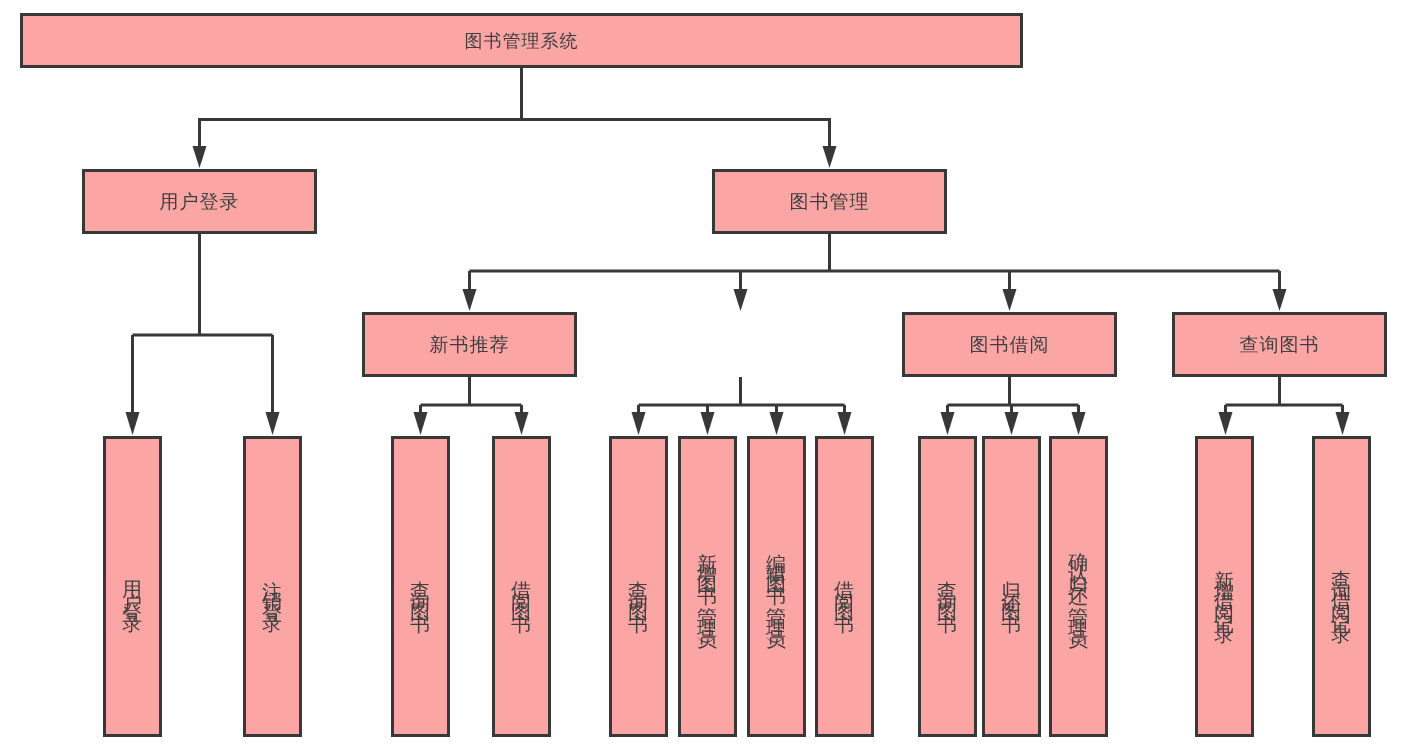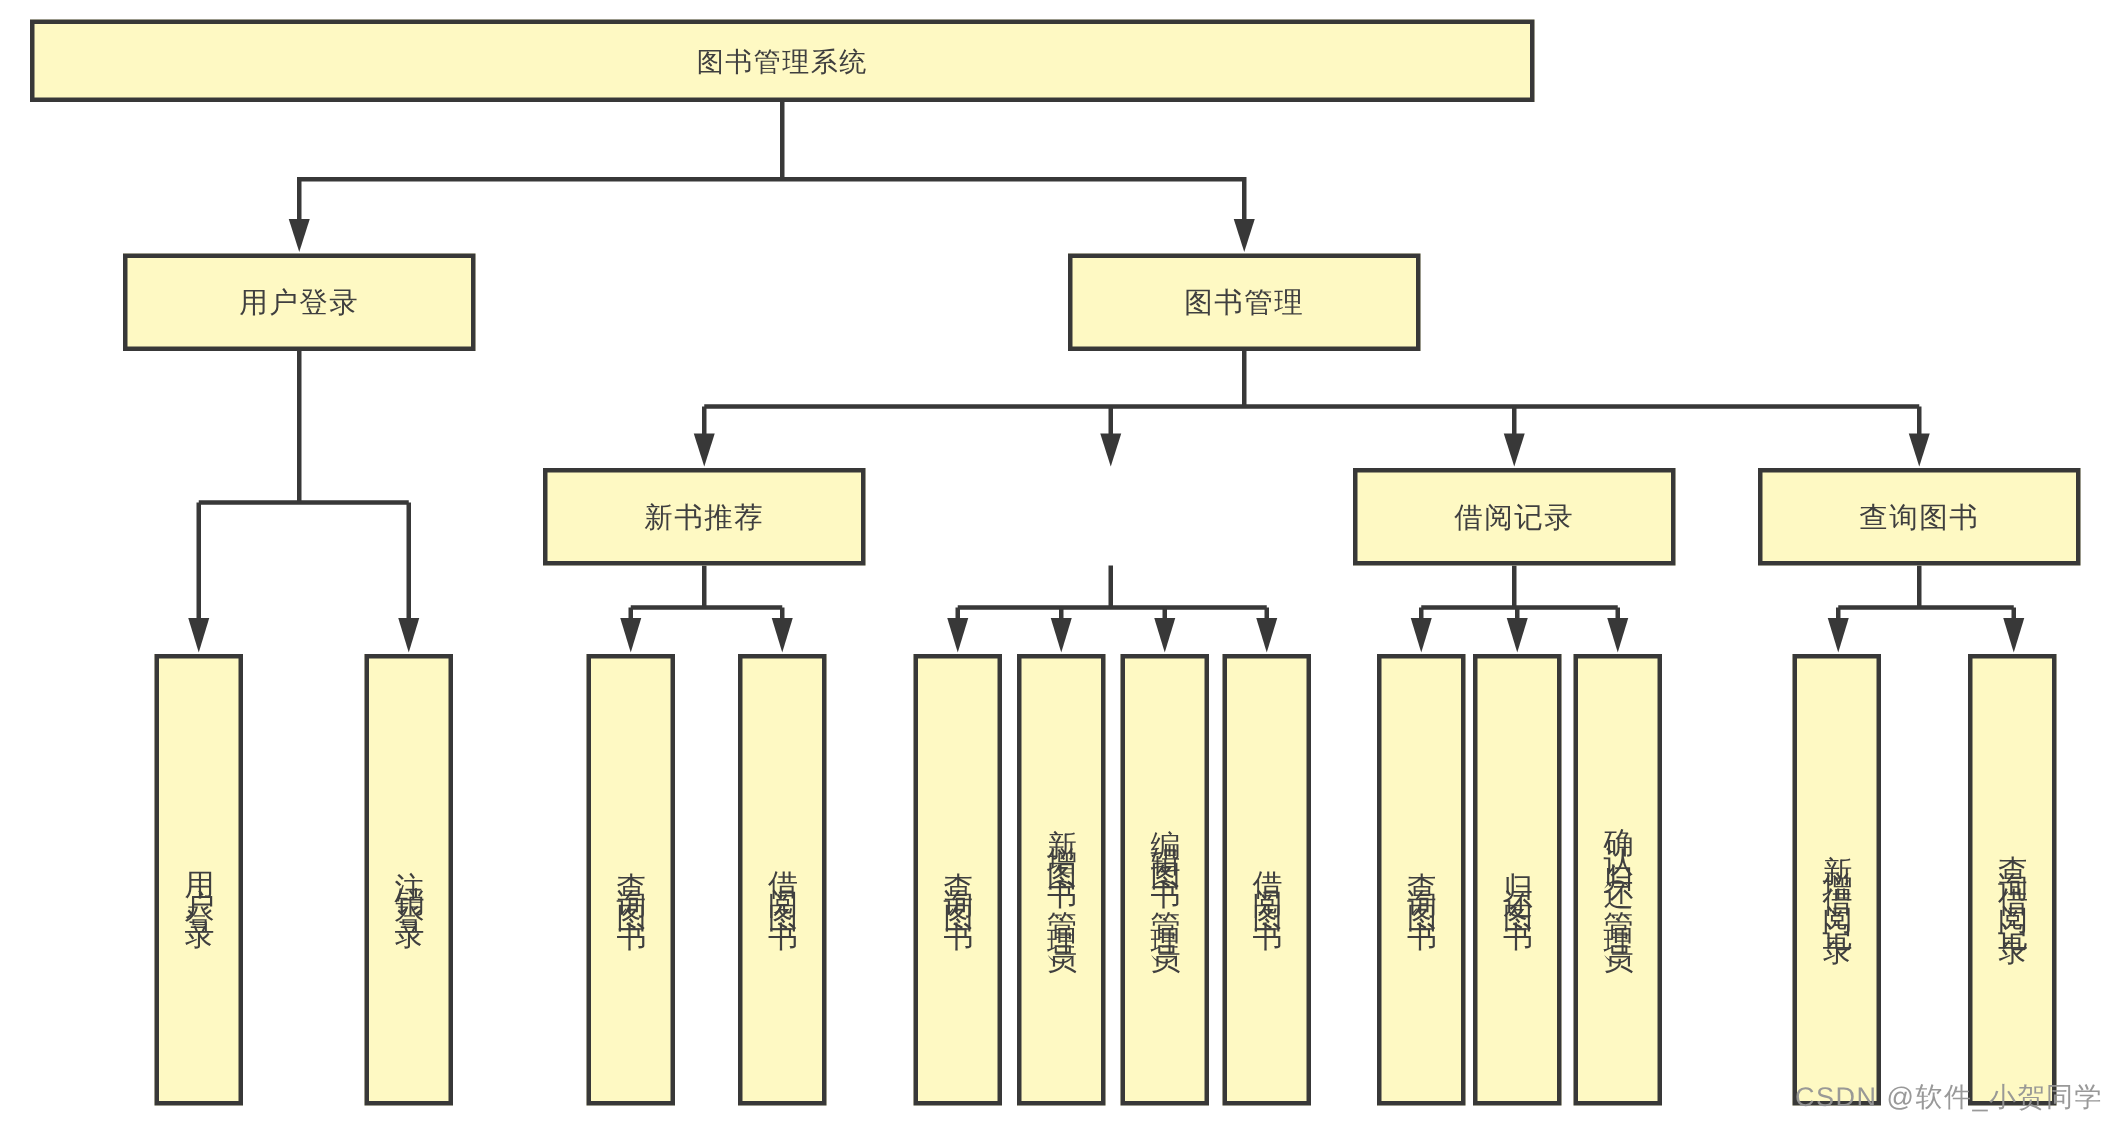--- a/index.html
+++ b/index.html
@@ -7,21 +7,21 @@
     position:relative;
     width:1405px;height:747px;
     background:#ffffff;
     font-family:"Liberation Sans", sans-serif;
     overflow:hidden;
   }
   .wires{position:absolute;left:0;top:0;width:1405px;height:747px;}
   .box{
     position:absolute;
     box-sizing:border-box;
-    background:#fef9c3;
+    background:#fca5a5;
     border:3px solid #383838;
     display:flex;
     align-items:center;
     justify-content:center;
     color:#3f3f3f;
   }
   .box.h span{
     font-size:19px;
     letter-spacing:1px;
     white-space:nowrap;
@@ -95,21 +95,21 @@
     <span>用户登录</span>
   </div>
   <div class="box h" style="left:712px;top:169px;width:235px;height:65px">
     <span>图书管理</span>
   </div>
 
   <div class="box h" style="left:362px;top:312px;width:215px;height:65px">
     <span>新书推荐</span>
   </div>
   <div class="box h" style="left:902px;top:312px;width:215px;height:65px">
-    <span>借阅记录</span>
+    <span>图书借阅</span>
   </div>
   <div class="box h" style="left:1172px;top:312px;width:215px;height:65px">
     <span>查询图书</span>
   </div>
 
   <div class="box v" style="left:103px;top:436px;width:59px;height:301px">
     <span>用户登录</span>
   </div>
   <div class="box v" style="left:243px;top:436px;width:59px;height:301px">
     <span>注销登录</span>
@@ -145,15 +145,14 @@
     <span>确认归还（管理员）</span>
   </div>
 
   <div class="box v" style="left:1195px;top:436px;width:59px;height:301px">
     <span>新增借阅记录</span>
   </div>
   <div class="box v" style="left:1312px;top:436px;width:59px;height:301px">
     <span>查询借阅记录</span>
   </div>
 
-  <div class="watermark">CSDN @软件_小贺同学</div>
 
 </div>
 
 </body></html>

